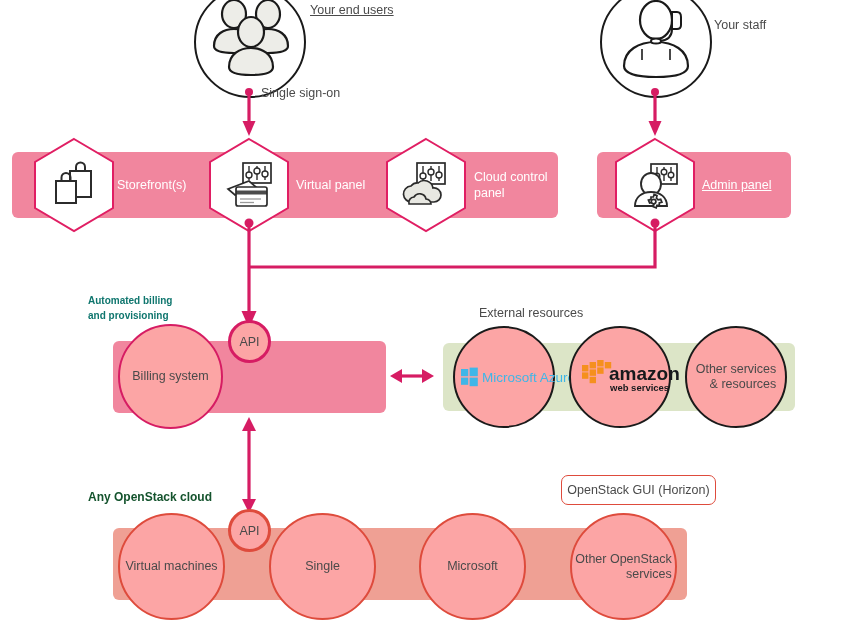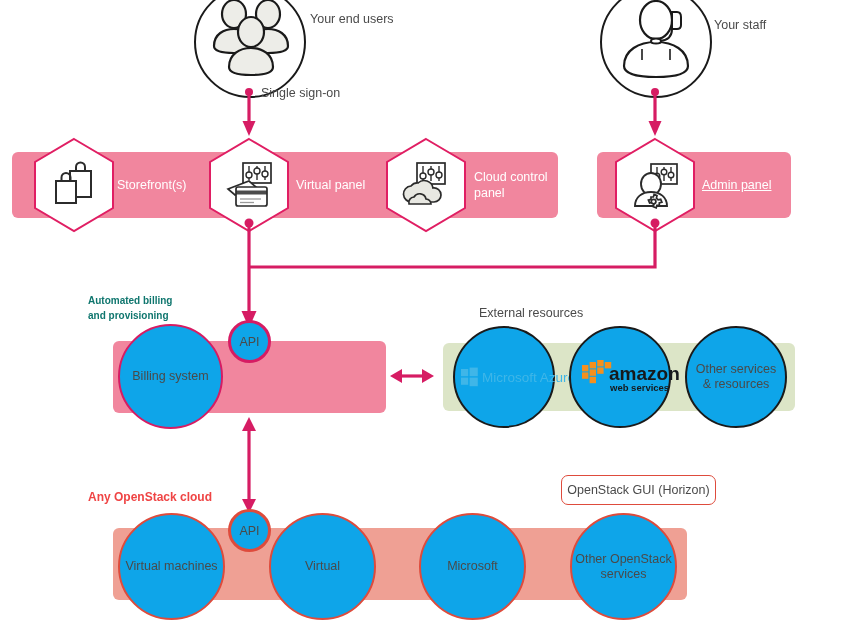--- a/index.html
+++ b/index.html
@@ -33,23 +33,23 @@
     display:flex;align-items:center;justify-content:center;
   }
   .hex .hexbg{
     position:absolute;left:0;top:0;width:84px;height:96px;
   }
   .hex .hexicon{position:relative;z-index:2;width:52px;height:52px;}
 
   
   .circ{
     border-radius:50%;
-    background:#0ea5e9;
+    background:#fca5a5;
     display:flex;align-items:center;justify-content:center;
-    text-align:center;
+    text-align:right;
     box-sizing:border-box;
   }
   .circ-crimson{border:2px solid #D61C63;}
   .circ-red{border:2px solid #DE4B3C;}
   .circ-black{border:2px solid #1A1A1A;}
   .circ-label{
     font-size:12.5px;color:#4A4A4A;line-height:15px;
   }
   .circ-api{
     font-size:12.5px;color:#4A4A4A;
@@ -60,21 +60,21 @@
     width:108px;height:108px;border-radius:50%;
     border:2px solid #1A1A1A;background:#fff;
     display:flex;align-items:center;justify-content:center;
     overflow:hidden;
   }
 
   
   .lbl-gray{font-size:12.5px;color:#4A4A4A;line-height:16px;}
   .lbl-white{font-size:12.5px;color:#ffffff;line-height:16px;}
   .lbl-pinkbold{font-size:10px;color:#0f766e;font-weight:bold;line-height:15px;}
-  .lbl-redbold{font-size:12px;color:#ef4444;font-weight:bold;line-height:15px;}
+  .lbl-redbold{font-size:12px;color:#14532d;font-weight:bold;line-height:15px;}
 
   
   .pill{
     border:1.5px solid #DE4B3C;border-radius:7px;background:#fff;
     display:flex;align-items:center;justify-content:center;
     font-size:12.5px;color:#4A4A4A;
   }
 
   svg{display:block;overflow:visible;}
   .noevt{pointer-events:none;}
@@ -93,21 +93,21 @@
       <g fill="#EDEDE8" stroke="#1A1A1A" stroke-width="2.2">
         <ellipse cx="32" cy="20" rx="12" ry="14"></ellipse>
         <path d="M12 52 C12 40 22 35 32 35 C42 35 52 40 52 52 C52 57 44 59 32 59 C20 59 12 57 12 52 Z"></path>
         <ellipse cx="66" cy="20" rx="12" ry="14"></ellipse>
         <path d="M46 52 C46 40 56 35 66 35 C76 35 86 40 86 52 C86 57 78 59 66 59 C54 59 46 57 46 52 Z"></path>
         <ellipse cx="49" cy="38" rx="13" ry="15"></ellipse>
         <path d="M27 73 C27 60 38 54 49 54 C60 54 71 60 71 73 C71 79 62 81 49 81 C36 81 27 79 27 73 Z"></path>
       </g>
     </svg>
   </div>
-  <div class="lbl-gray" style="left:310px;top:11px;">Your end users</div>
+  <div class="lbl-gray" style="left:310px;top:2px;text-decoration:underline;">Your end users</div>
 
   <div class="avatar" style="left:600px;top:-14px;">
     <svg width="96" height="96" viewBox="0 0 96 96">
       <g fill="#ffffff" stroke="#1A1A1A" stroke-width="2.2">
         <ellipse cx="48" cy="26" rx="16" ry="19"></ellipse>
         <path d="M16 72 C16 56 31 48 48 48 C65 48 80 56 80 72 C80 80 66 83 48 83 C30 83 16 80 16 72 Z"></path>
       </g>
       <g fill="none" stroke="#1A1A1A" stroke-width="2">
         <path d="M64 18 L69 18 Q73 18 73 23 L73 31 Q73 35 69 35 L64 35 Z" fill="#ffffff"></path>
         <path d="M64 35 Q64 46 52 47"></path>
@@ -322,21 +322,21 @@
     <span>OpenStack GUI (Horizon)</span>
   </div>
 
   <div class="band band-salmon" style="left:113px;top:528px;width:574px;height:72px;"></div>
 
   <div class="circ circ-red" style="left:118px;top:513px;width:107px;height:107px;">
     <span class="circ-label">Virtual machines</span>
   </div>
 
   <div class="circ circ-red" style="left:269px;top:513px;width:107px;height:107px;">
-    <span class="circ-label">Virtual</span>
+    <span class="circ-label">Single</span>
   </div>
 
   <div class="circ circ-red" style="left:419px;top:513px;width:107px;height:107px;">
     <span class="circ-label">Microsoft</span>
   </div>
 
   <div class="circ circ-red" style="left:570px;top:513px;width:107px;height:107px;">
     <span class="circ-label">
       <span>Other OpenStack</span><br>
       <span>services</span>

